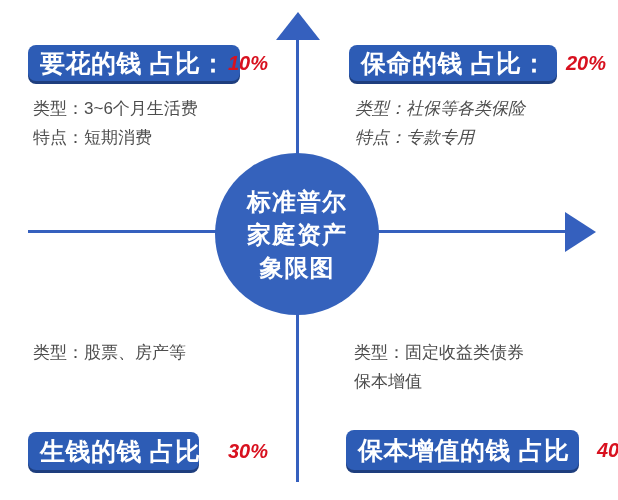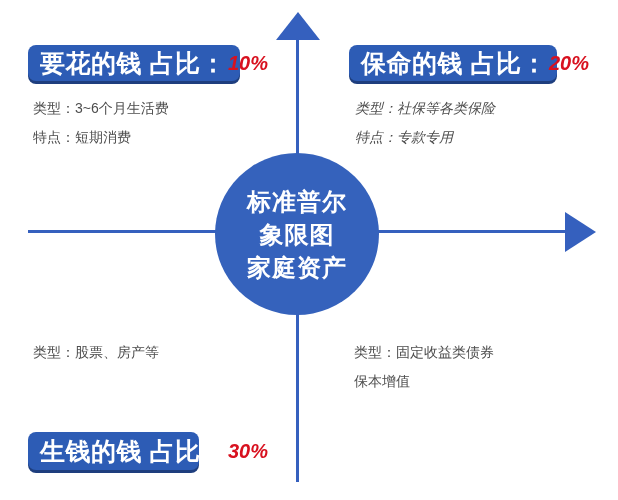--- a/index.html
+++ b/index.html
@@ -85,29 +85,29 @@
     letter-spacing: 0.5px;
   }
   .badge .badge-percent {
     color: #d8111f;
     font-size: 20px;
     font-weight: bold;
     margin-left: 2px;
     font-style: italic;
   }
   .badge-tl { left: 28px;  top: 45px;  width: 212px; height: 36px; }
-  .badge-tr { left: 349px; top: 45px;  width: 208px; height: 36px; }
+  .badge-tr { left: 349px; top: 45px;  width: 208px; height: 36px; gap: 17px; }
   .badge-bl { left: 28px;  top: 432px; width: 171px; height: 38px; }
   .badge-br { left: 346px; top: 430px; width: 233px; height: 40px; }
 
   
   .desc {
     position: absolute;
     color: #4d4d4d;
-    font-size: 14px;
+    font-size: 17px;
     line-height: 29px;
     white-space: nowrap;
   }
   .desc-tl { left: 33px;  top: 94px;  }
   .desc-tr { left: 355px; top: 94px; font-style: italic;  }
   .desc-bl { left: 33px;  top: 338px; }
   .desc-br { left: 354px; top: 338px; }
 </style>
 </head>
 <body>
@@ -142,20 +142,24 @@
   </div>
   <div class="badge badge-bl">
     <span class="badge-label">生钱的钱 占比：</span>
     <span class="badge-percent">30%</span>
   </div>
 
   <div class="desc desc-br">
     <div>类型：固定收益类债券</div>
     <div>保本增值</div>
   </div>
+  <div class="badge badge-br">
+    <span class="badge-label">保本增值的钱 占比：</span>
+    <span class="badge-percent">40%</span>
+  </div>
 
   <div class="center-circle">
     <div class="line">标准普尔</div>
+    <div class="line">家庭资产</div>
     <div class="line">象限图</div>
-    <div class="line">家庭资产</div>
   </div>
 
 </div>
 
 </body></html>

